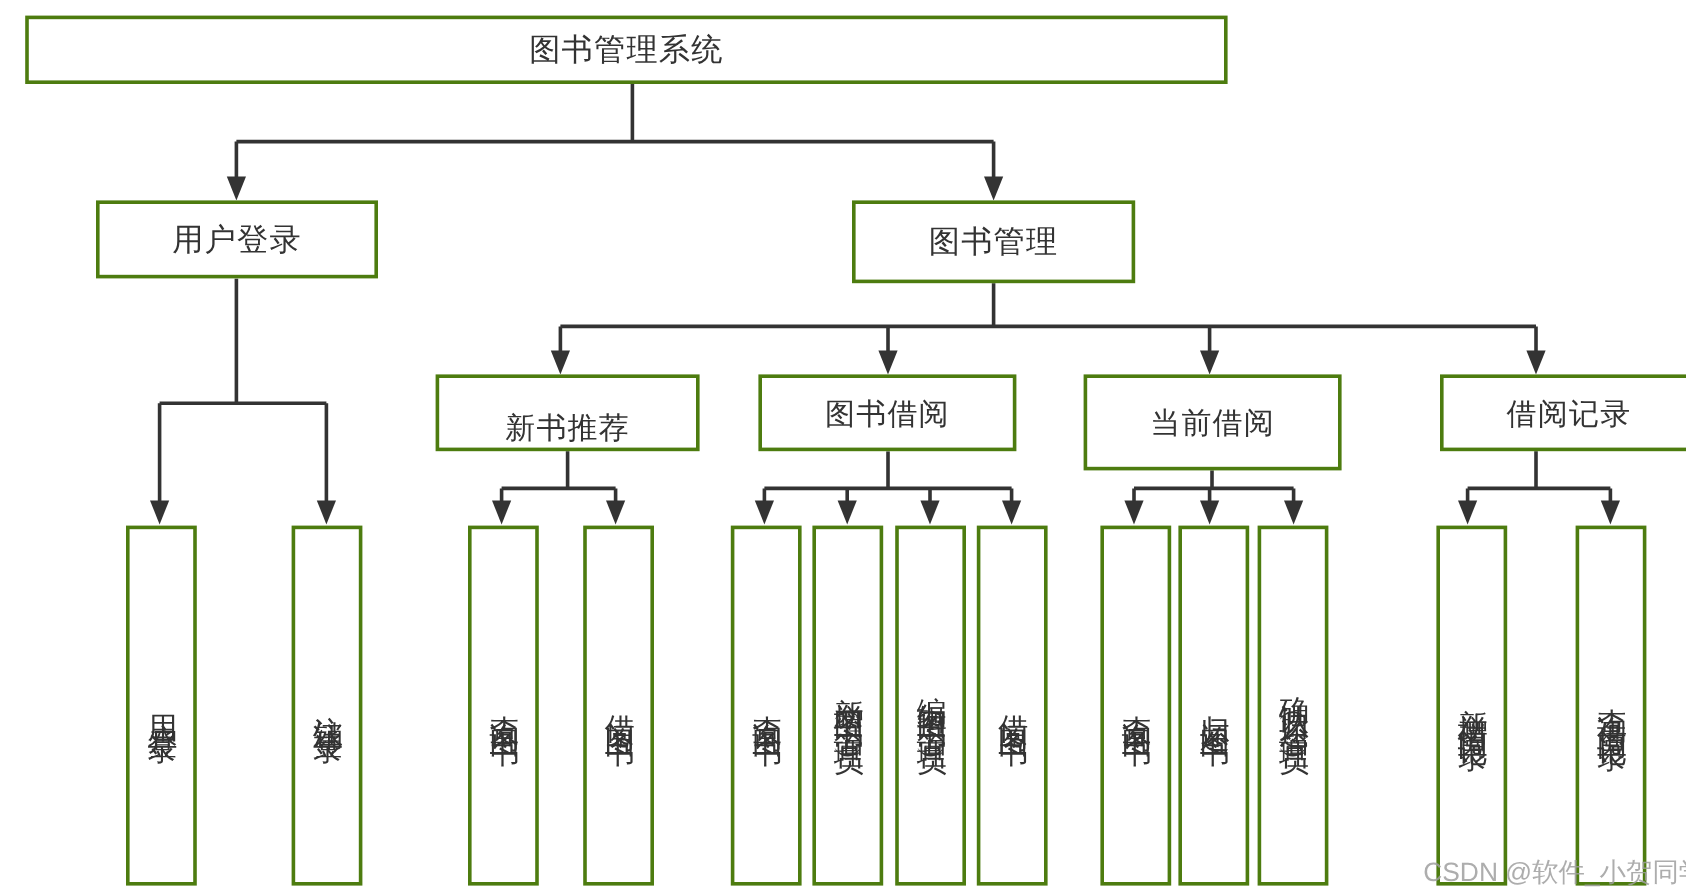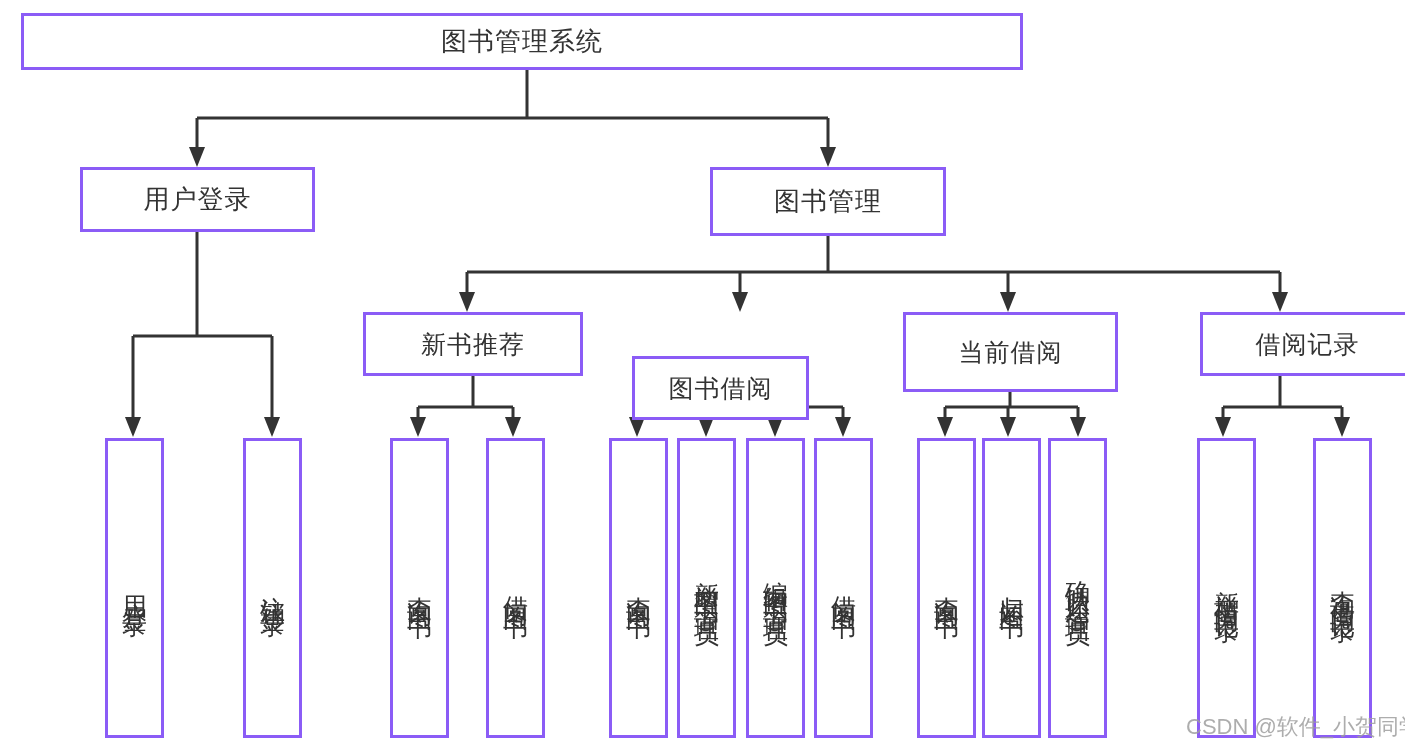--- a/index.html
+++ b/index.html
@@ -7,21 +7,21 @@
     position:relative;
     width:1405px;height:747px;
     background:#ffffff;
     font-family:"Liberation Sans","DejaVu Sans",sans-serif;
     overflow:hidden;
   }
   #wires{position:absolute;left:0;top:0;pointer-events:none;}
   .node{
     position:absolute;
     box-sizing:border-box;
-    border:3px solid #8b5cf6;
+    border:3px solid #4d7c0f;
     background:#ffffff;
     display:flex;
     align-items:center;
     justify-content:center;
     color:#333333;
   }
   .hnode{font-size:26px;letter-spacing:1px;}
   .l3node{font-size:25px;letter-spacing:1px;}
   .leaf{width:59px;height:300px;top:438px;}
   .leaf span{
@@ -30,22 +30,22 @@
     font-size:25px;
     line-height:1.15;
     letter-spacing:6px;
     color:#333333;
     white-space:nowrap;
   }
   
   #n-root   {left:21px;  top:13px;  width:1002px;height:57px;}
   #n-login  {left:80px;  top:167px; width:235px; height:65px;}
   #n-mgmt   {left:710px; top:167px; width:236px; height:69px;}
-  #n-newrec {left:363px; top:312px; width:220px; height:64px;}
-  #n-borrow {left:632px; top:312px; width:177px; height:64px;margin-top:44px;}
+  #n-newrec {left:363px; top:312px; width:220px; height:64px;align-items:flex-end;}
+  #n-borrow {left:632px; top:312px; width:215px; height:64px;}
   #n-current{left:903px; top:312px; width:215px; height:80px;}
   #n-records{left:1200px;top:312px; width:215px; height:64px;}
   
   #lf-0{left:105px;}  #lf-1{left:243px;}
   #lf-2{left:390px;}  #lf-3{left:486px;}
   #lf-4{left:609px;}  #lf-5{left:677px;}
   #lf-6{left:746px;}  #lf-7{left:814px;}
   #lf-8{left:917px;}  #lf-9{left:982px;}  #lf-10{left:1048px;}
   #lf-11{left:1197px;} #lf-12{left:1313px;}
   #watermark{

